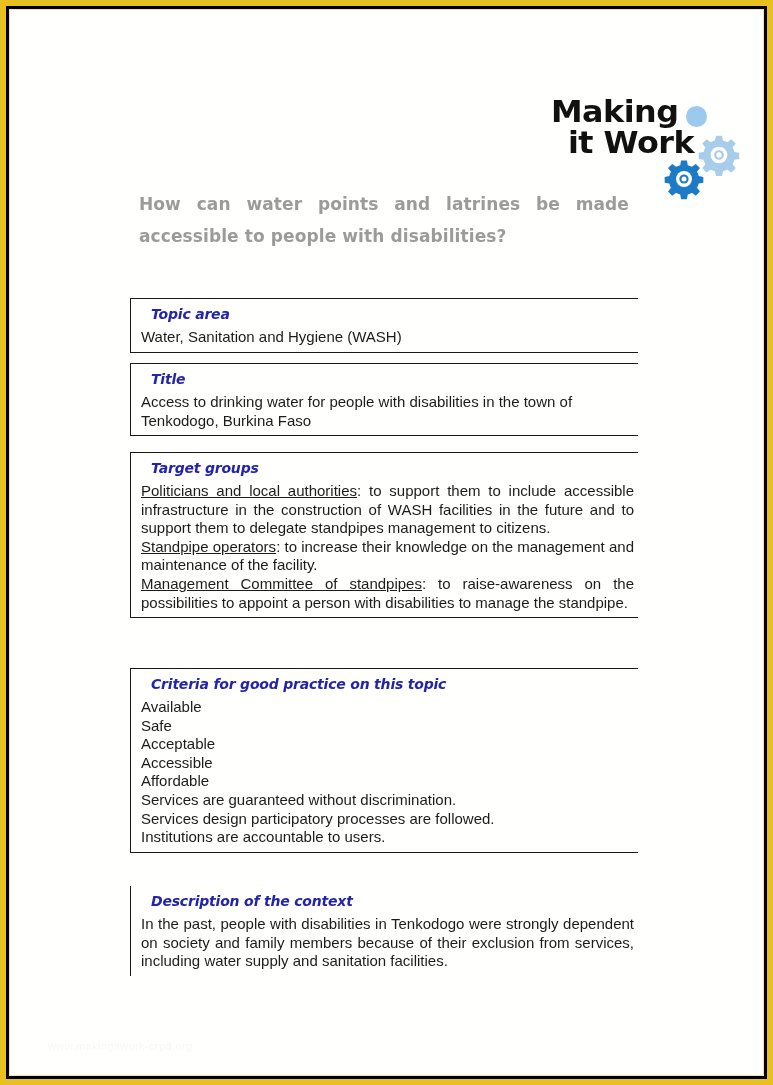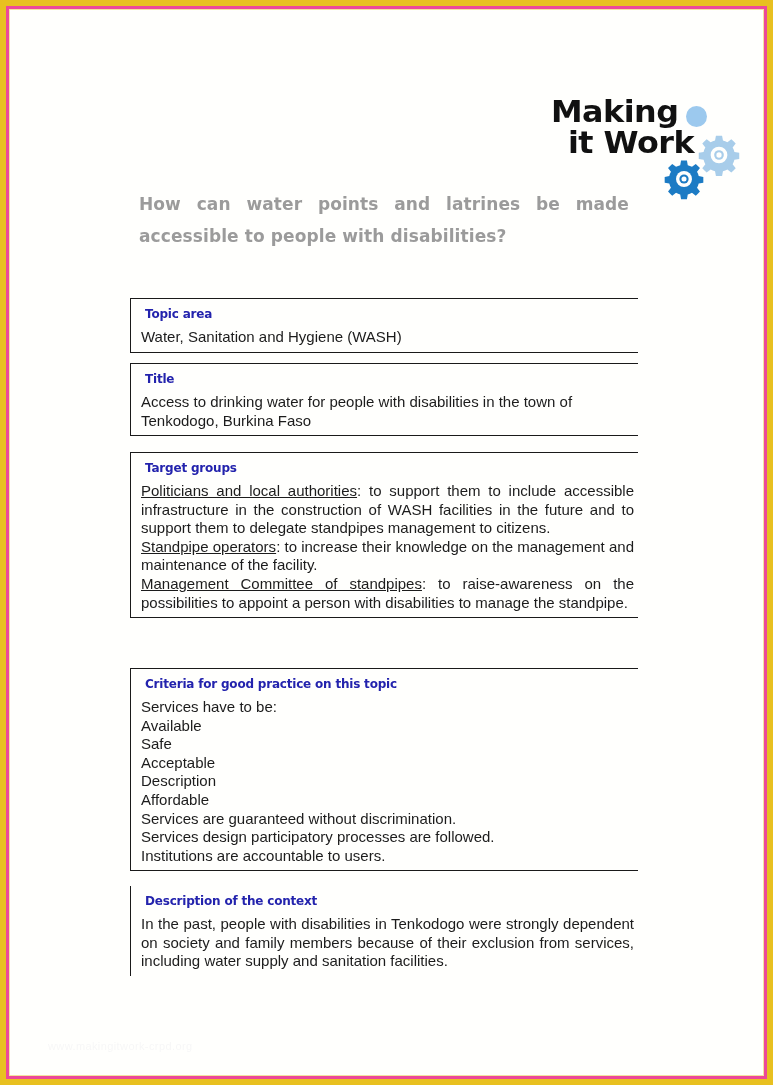--- a/index.html
+++ b/index.html
@@ -12,21 +12,21 @@
     height: 1085px;
     font-family: "Liberation Sans", sans-serif;
     overflow: hidden;
   }
 
   .page {
     position: relative;
     width: 773px;
     height: 1085px;
     box-sizing: border-box;
-    background: #ec4899;
+    background: #000000;
     border: 6px solid #e8c020;
     padding: 0;
   }
   .page-inner {
     position: absolute;
     inset: 3px;
     border: 1px solid #f3e3a0;
     background: #fffffd;
   }
 
@@ -107,24 +107,25 @@
     border-bottom: 1.2px solid #1a1a1a;
     padding: 4px 4px 5px 8px;
   }
   .section.no-bottom { border-bottom: none; }
   .section.no-top { border-top: none; }
 
   .sec-head {
     color: #2323ad;
     font-family: "DejaVu Sans", sans-serif;
     font-weight: bold;
-    font-size: 12px;
+    font-size: 14px;
     line-height: 23px;
     letter-spacing: -0.2px;
-    margin: 0 0 2px 6px;
+    margin: 0 0 2px 12px;
+    font-style: italic;
   }
   .sec-body {
     color: #1c1c1c;
     font-size: 15px;
     line-height: 18.6px;
     margin-left: 2px;
   }
   .sec-body.justify {
     text-align: justify;
     text-align-last: left;
@@ -209,25 +210,24 @@
         </p>
         <p>
           <span class="lead">Management Committee of standpipes</span><span>: to raise-awareness on the possibilities to appoint a person with disabilities to manage the standpipe.</span>
         </p>
       </div>
     </div>
 
     <div class="section" id="sec-criteria">
       <div class="sec-head">Criteria for good practice on this topic</div>
       <div class="sec-body">
-        <span class="crit-line">Services have to be:</span>
         <span class="crit-line">Available</span>
         <span class="crit-line">Safe</span>
         <span class="crit-line">Acceptable</span>
-        <span class="crit-line">Description</span>
+        <span class="crit-line">Accessible</span>
         <span class="crit-line">Affordable</span>
         <span class="crit-line">Services are guaranteed without discrimination.</span>
         <span class="crit-line">Services design participatory processes are followed.</span>
         <span class="crit-line">Institutions are accountable to users.</span>
       </div>
     </div>
 
     <div class="section no-top no-bottom" id="sec-context">
       <div class="sec-head">Description of the context</div>
       <div class="sec-body justify">In the past, people with disabilities in Tenkodogo were strongly dependent on society and family members because of their exclusion from services, including water supply and sanitation facilities.</div>

